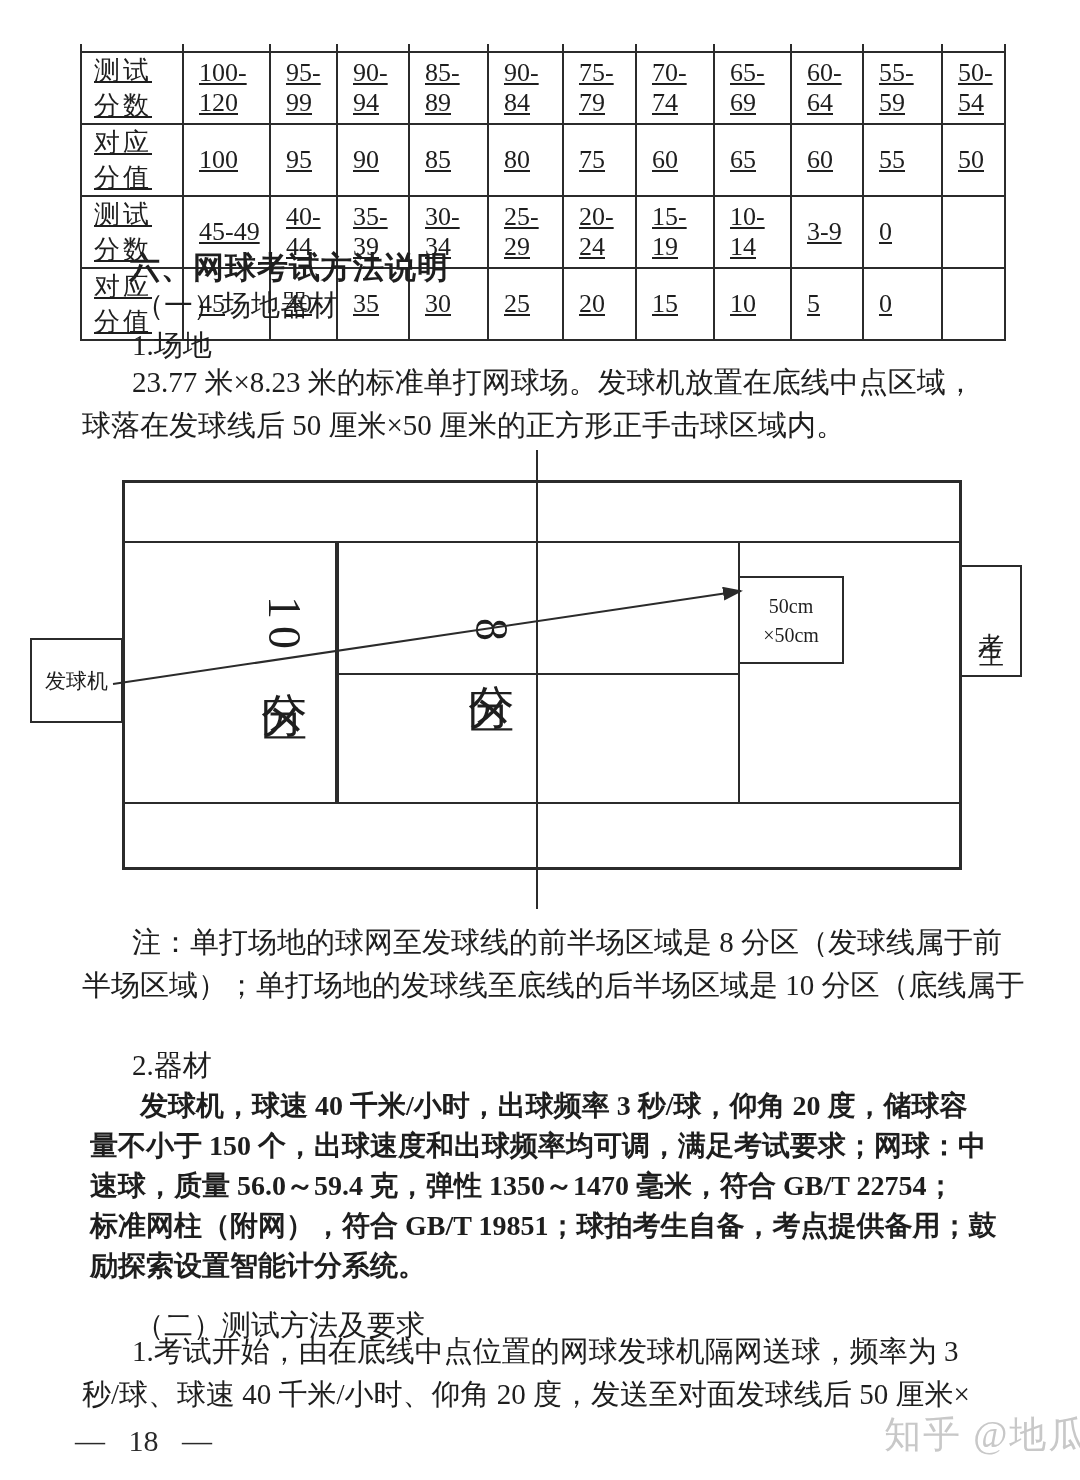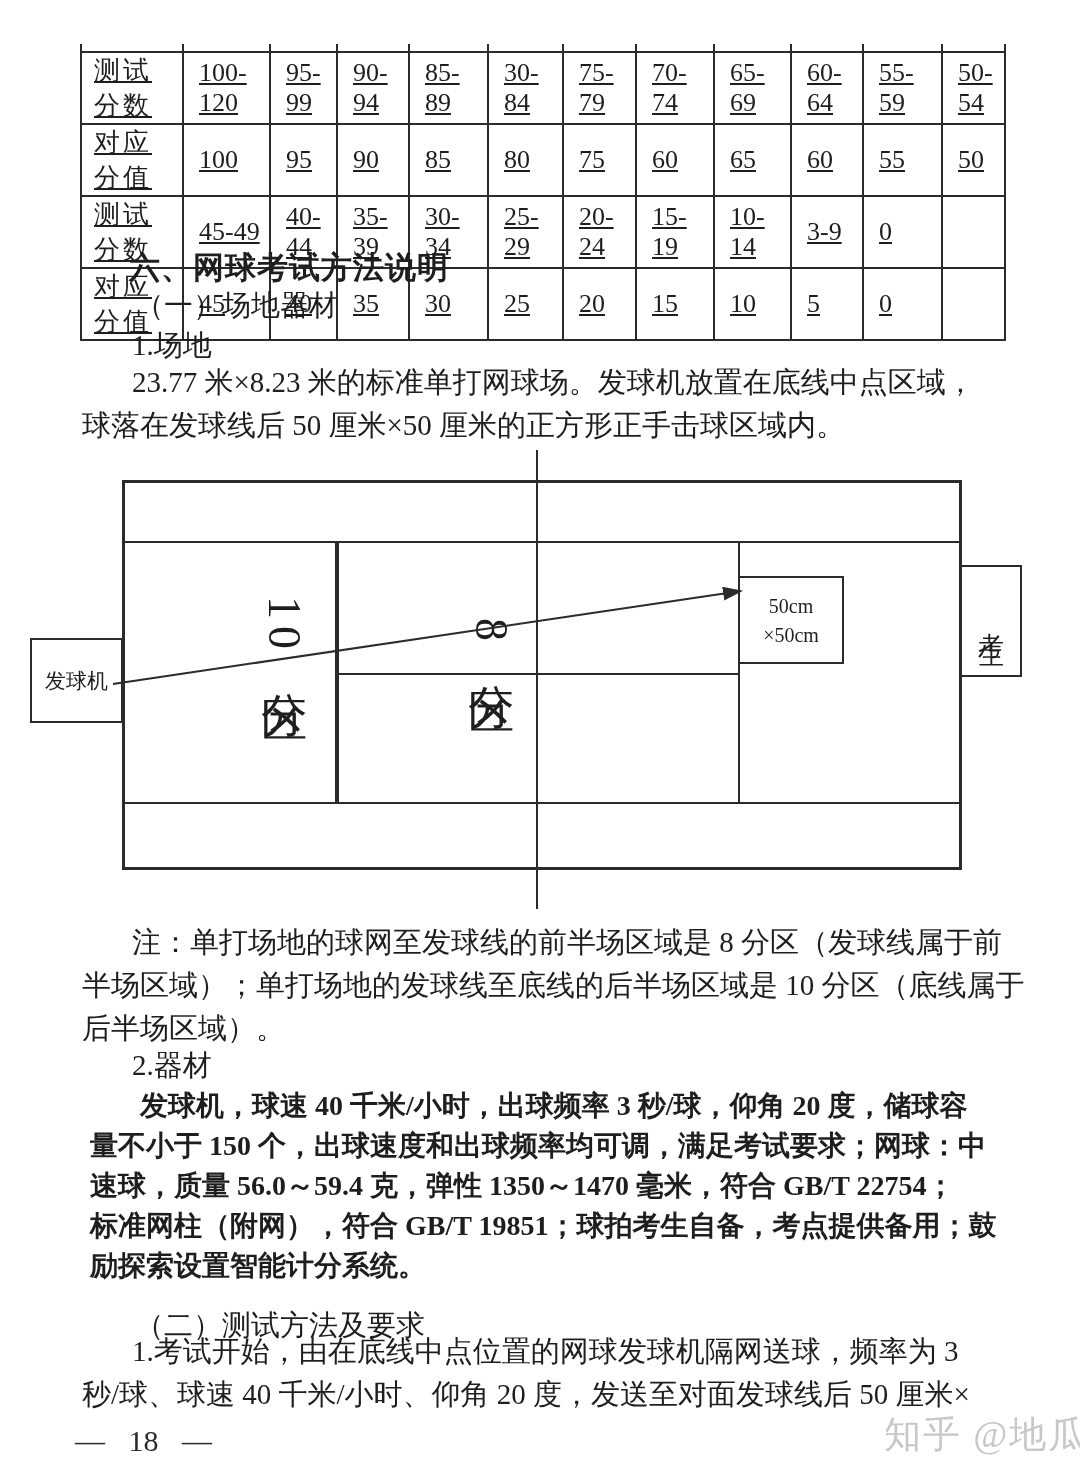--- a/index.html
+++ b/index.html
@@ -111,21 +111,21 @@
         <td></td>
       </tr>
     </thead>
     <tbody>
         <tr>
           <td class="label">测试分数</td>
           <td>100-120</td>
           <td>95-99</td>
           <td>90-94</td>
           <td>85-89</td>
-          <td>30-84</td>
+          <td>90-84</td>
           <td>75-79</td>
           <td>70-74</td>
           <td>65-69</td>
           <td>60-64</td>
           <td>55-59</td>
           <td>50-54</td>
         </tr>
         <tr>
           <td class="label">对应分值</td>
           <td>100</td>
@@ -206,21 +206,20 @@
           <path d="M0,0 L10,3.5 L0,7 Z" fill="#2b2b2b"></path>
         </marker>
       </defs>
       <line x1="113" y1="234" x2="741" y2="141" stroke="#2b2b2b" stroke-width="2" marker-end="url(#ah)"></line>
     </svg>
   </div>
 
   <div class="abs para" style="left:82px; top:921px;">
     <div class="line ind">注：单打场地的球网至发球线的前半场区域是 8 分区（发球线属于前</div>
     <div class="line">半场区域）；单打场地的发球线至底线的后半场区域是 10 分区（底线属于</div>
-    <div class="line">后半场区域）。</div>
   </div>
 
   <div class="abs subhead" style="left:132px; top:1046px;">2.器材</div>
 
   <div class="abs para p-equip" style="left:90px; top:1086px;font-weight:bold;">
     <div class="line ind">发球机，球速 40 千米/小时，出球频率 3 秒/球，仰角 20 度，储球容</div>
     <div class="line">量不小于 150 个，出球速度和出球频率均可调，满足考试要求；网球：中</div>
     <div class="line">速球，质量 56.0～59.4 克，弹性 1350～1470 毫米，符合 GB/T 22754；</div>
     <div class="line">标准网柱（附网），符合 GB/T 19851；球拍考生自备，考点提供备用；鼓</div>
     <div class="line">励探索设置智能计分系统。</div>

